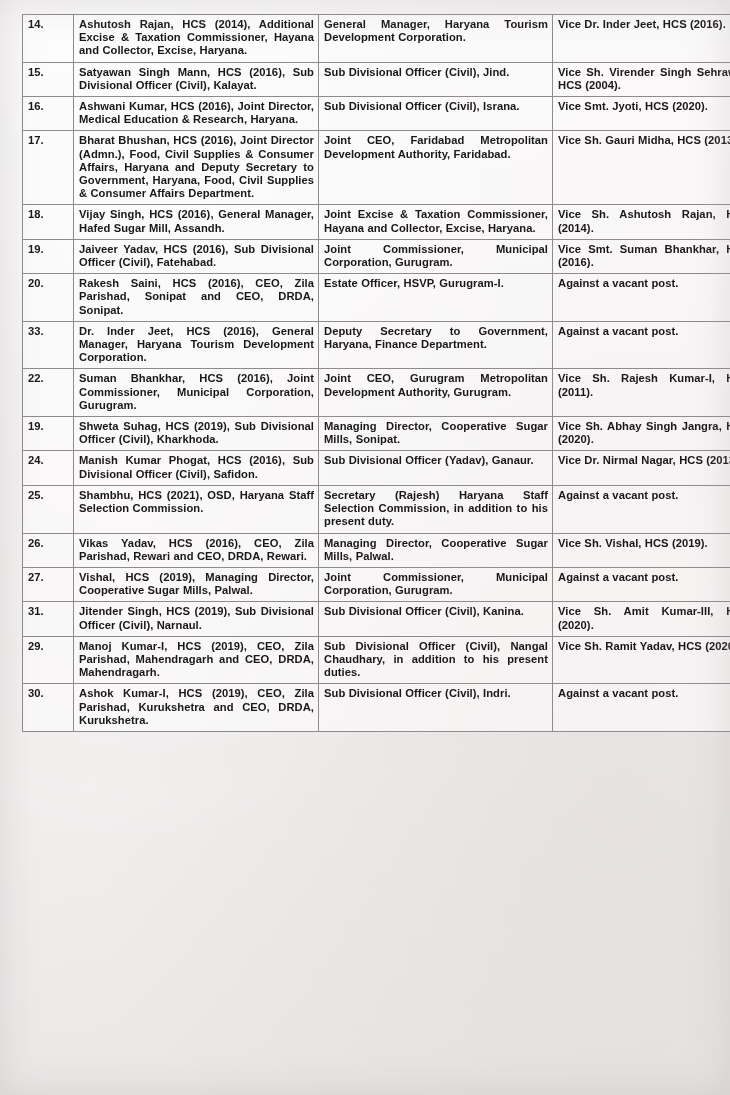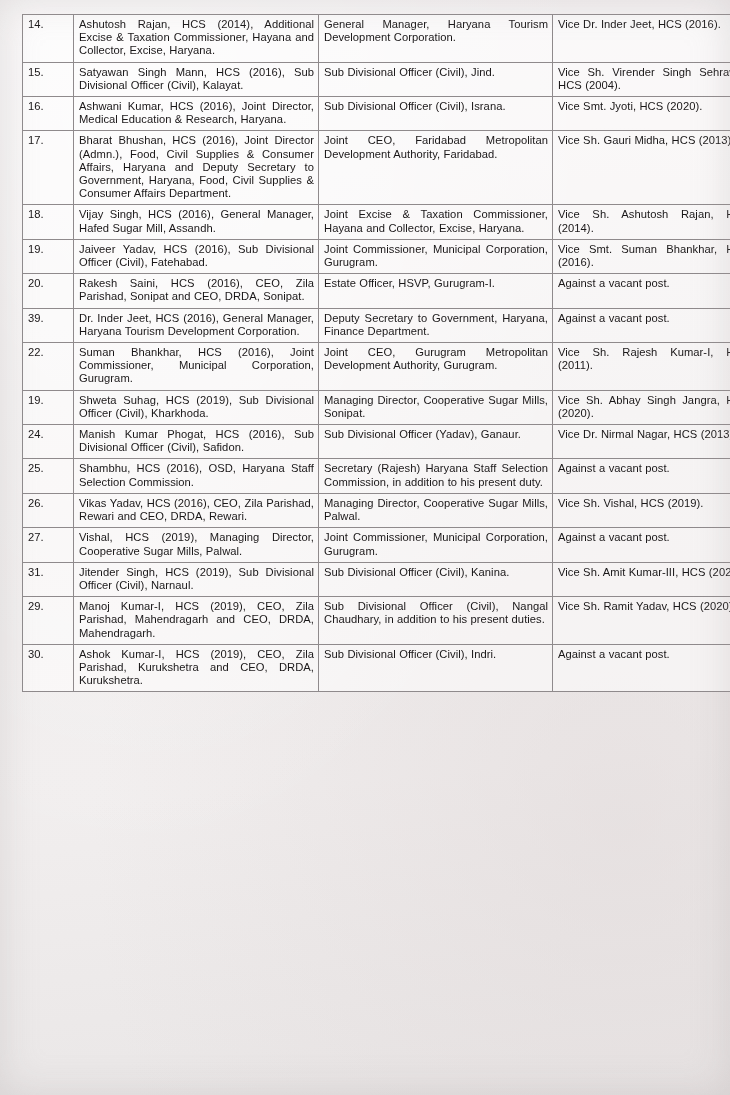--- a/index.html
+++ b/index.html
@@ -61,20 +61,21 @@
     border-right: 1px solid #8e8a8c;
   }
   
   td .just {
     text-align: justify;
     text-align-last: left;
   }
   
   #table-wrap {
     filter: blur(0.18px) contrast(1.04);
+    font-weight: bold;
   }
   .edge-shadow {
     position: absolute;
     left: 0;
     top: 0;
     width: 730px;
     height: 1095px;
     pointer-events: none;
     box-shadow: inset 0 0 38px rgba(170,162,162,0.30);
   }
@@ -123,21 +124,21 @@
           <td class="col-posting"><span class="just">Joint Commissioner, Municipal Corporation, Gurugram.</span></td>
           <td class="col-vice"><span class="just">Vice Smt. Suman Bhankhar, HCS (2016).</span></td>
         </tr>
         <tr>
           <td class="col-sl"><span class="just">20.</span></td>
           <td class="col-officer"><span class="just">Rakesh Saini, HCS (2016), CEO, Zila Parishad, Sonipat and CEO, DRDA, Sonipat.</span></td>
           <td class="col-posting"><span class="just">Estate Officer, HSVP, Gurugram-I.</span></td>
           <td class="col-vice"><span class="just">Against a vacant post.</span></td>
         </tr>
         <tr>
-          <td class="col-sl"><span class="just">39.</span></td>
+          <td class="col-sl"><span class="just">33.</span></td>
           <td class="col-officer"><span class="just">Dr. Inder Jeet, HCS (2016), General Manager, Haryana Tourism Development Corporation.</span></td>
           <td class="col-posting"><span class="just">Deputy Secretary to Government, Haryana, Finance Department.</span></td>
           <td class="col-vice"><span class="just">Against a vacant post.</span></td>
         </tr>
         <tr>
           <td class="col-sl"><span class="just">22.</span></td>
           <td class="col-officer"><span class="just">Suman Bhankhar, HCS (2016), Joint Commissioner, Municipal Corporation, Gurugram.</span></td>
           <td class="col-posting"><span class="just">Joint CEO, Gurugram Metropolitan Development Authority, Gurugram.</span></td>
           <td class="col-vice"><span class="just">Vice Sh. Rajesh Kumar-I, HCS (2011).</span></td>
         </tr>
@@ -148,21 +149,21 @@
           <td class="col-vice"><span class="just">Vice Sh. Abhay Singh Jangra, HCS (2020).</span></td>
         </tr>
         <tr>
           <td class="col-sl"><span class="just">24.</span></td>
           <td class="col-officer"><span class="just">Manish Kumar Phogat, HCS (2016), Sub Divisional Officer (Civil), Safidon.</span></td>
           <td class="col-posting"><span class="just">Sub Divisional Officer (Yadav), Ganaur.</span></td>
           <td class="col-vice"><span class="just">Vice Dr. Nirmal Nagar, HCS (2013).</span></td>
         </tr>
         <tr>
           <td class="col-sl"><span class="just">25.</span></td>
-          <td class="col-officer"><span class="just">Shambhu, HCS (2016), OSD, Haryana Staff Selection Commission.</span></td>
+          <td class="col-officer"><span class="just">Shambhu, HCS (2021), OSD, Haryana Staff Selection Commission.</span></td>
           <td class="col-posting"><span class="just">Secretary (Rajesh) Haryana Staff Selection Commission, in addition to his present duty.</span></td>
           <td class="col-vice"><span class="just">Against a vacant post.</span></td>
         </tr>
         <tr>
           <td class="col-sl"><span class="just">26.</span></td>
           <td class="col-officer"><span class="just">Vikas Yadav, HCS (2016), CEO, Zila Parishad, Rewari and CEO, DRDA, Rewari.</span></td>
           <td class="col-posting"><span class="just">Managing Director, Cooperative Sugar Mills, Palwal.</span></td>
           <td class="col-vice"><span class="just">Vice Sh. Vishal, HCS (2019).</span></td>
         </tr>
         <tr>

